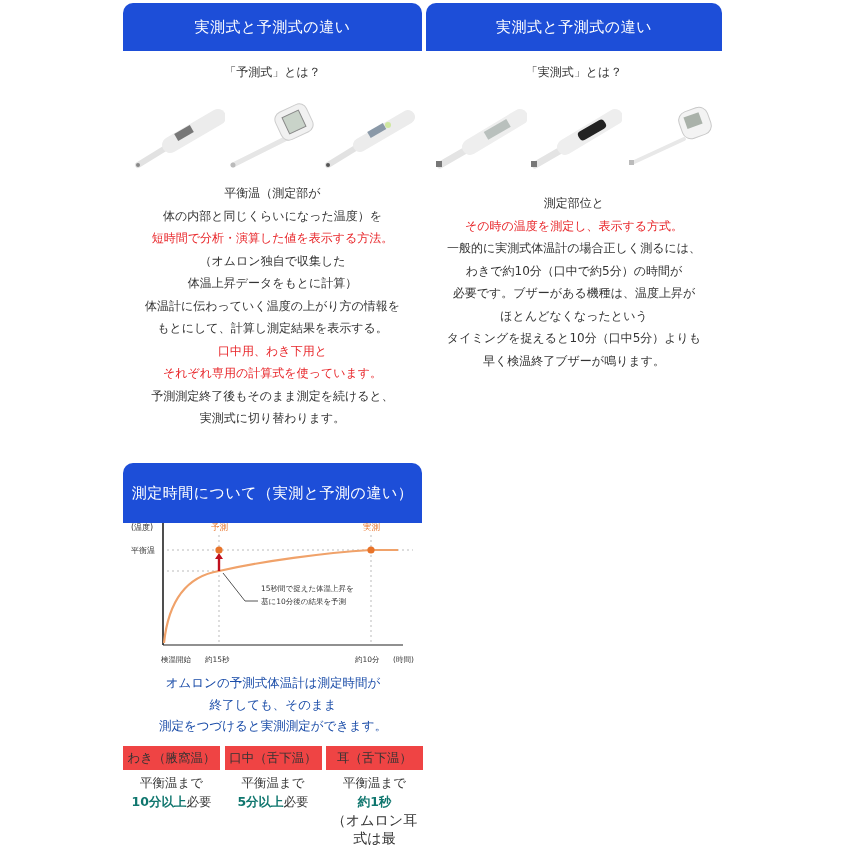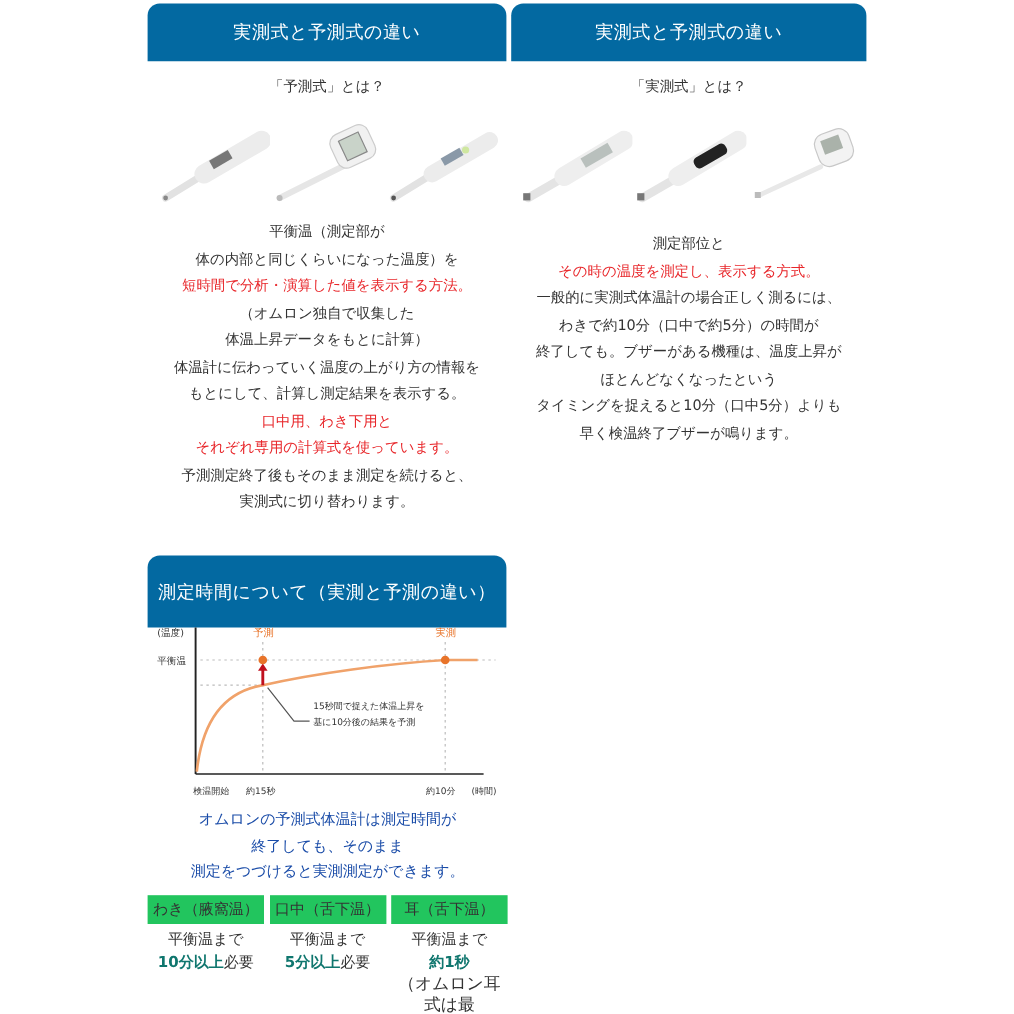--- a/index.html
+++ b/index.html
@@ -1,31 +1,31 @@
 <!DOCTYPE html>
 <html><head>
 <meta charset="utf-8">
 <style>
   html, body { margin:0; padding:0; background:#ffffff; }
   body { width:845px; height:845px; position:relative; overflow:hidden;
          font-family:"DejaVu Sans", "Liberation Sans", sans-serif; color:#333333; }
   .abs { position:absolute; }
-  .hdr { background:#0369a1; color:#ffffff; border-radius:10px 10px 0 0;
+  .hdr { background:#1d4ed8; color:#ffffff; border-radius:10px 10px 0 0;
          display:flex; align-items:center; justify-content:center;
          font-size:15px; letter-spacing:0.5px; }
   .sub { text-align:center; font-size:12px; color:#333; }
   .body-text { text-align:center; font-size:12px; line-height:22.5px; color:#333; }
   .body-text .red { color:#e8262a; }
   .thermo-row { display:flex; justify-content:space-around; align-items:center; }
   .chart-wrap { left:123px; top:515px; width:300px; height:155px; }
   .blue-note { left:123px; top:672px; width:300px; text-align:center;
                color:#1a4ca8; font-weight:normal; font-size:12.5px; line-height:21.5px; }
   .tbl { left:123px; top:746px; width:300px; display:flex; justify-content:space-between; }
   .col { width:97px; text-align:center; }
-  .col-h { background:#22c55e; font-size:12.5px; height:24px; line-height:24px; color:#333; }
+  .col-h { background:#ef4444; font-size:12.5px; height:24px; line-height:24px; color:#333; }
   .col-b { font-size:12.5px; line-height:19px; margin-top:3px; color:#333; }
   .orange { color:#0f766e; font-weight:bold; }
   .tiny { font-size:14px; line-height:18px; color:#333; }
 </style>
 </head>
 <body>
 
 <div class="abs hdr" style="left:123px; top:3px; width:299px; height:48px;">
   <span>実測式と予測式の違い</span>
 </div>
@@ -91,21 +91,21 @@
     <rect x="64" y="11" width="16" height="12" fill="#aab2aa" transform="rotate(-20 73 20)"></rect>
     <rect x="7" y="57" width="5" height="5" fill="#bbb"></rect>
   </svg>
 </div>
 
 <div class="abs body-text" style="left:426px; top:192px; width:296px;">
   <div>測定部位と</div>
   <div class="red">その時の温度を測定し、表示する方式。</div>
   <div>一般的に実測式体温計の場合正しく測るには、</div>
   <div>わきで約10分（口中で約5分）の時間が</div>
-  <div>終了しても。ブザーがある機種は、温度上昇が</div>
+  <div>必要です。ブザーがある機種は、温度上昇が</div>
   <div>ほとんどなくなったという</div>
   <div>タイミングを捉えると10分（口中5分）よりも</div>
   <div>早く検温終了ブザーが鳴ります。</div>
 </div>
 
 <div class="abs hdr" style="left:123px; top:463px; width:299px; height:60px;">
   <span>測定時間について（実測と予測の違い）</span>
 </div>
 
 <div class="abs chart-wrap">

